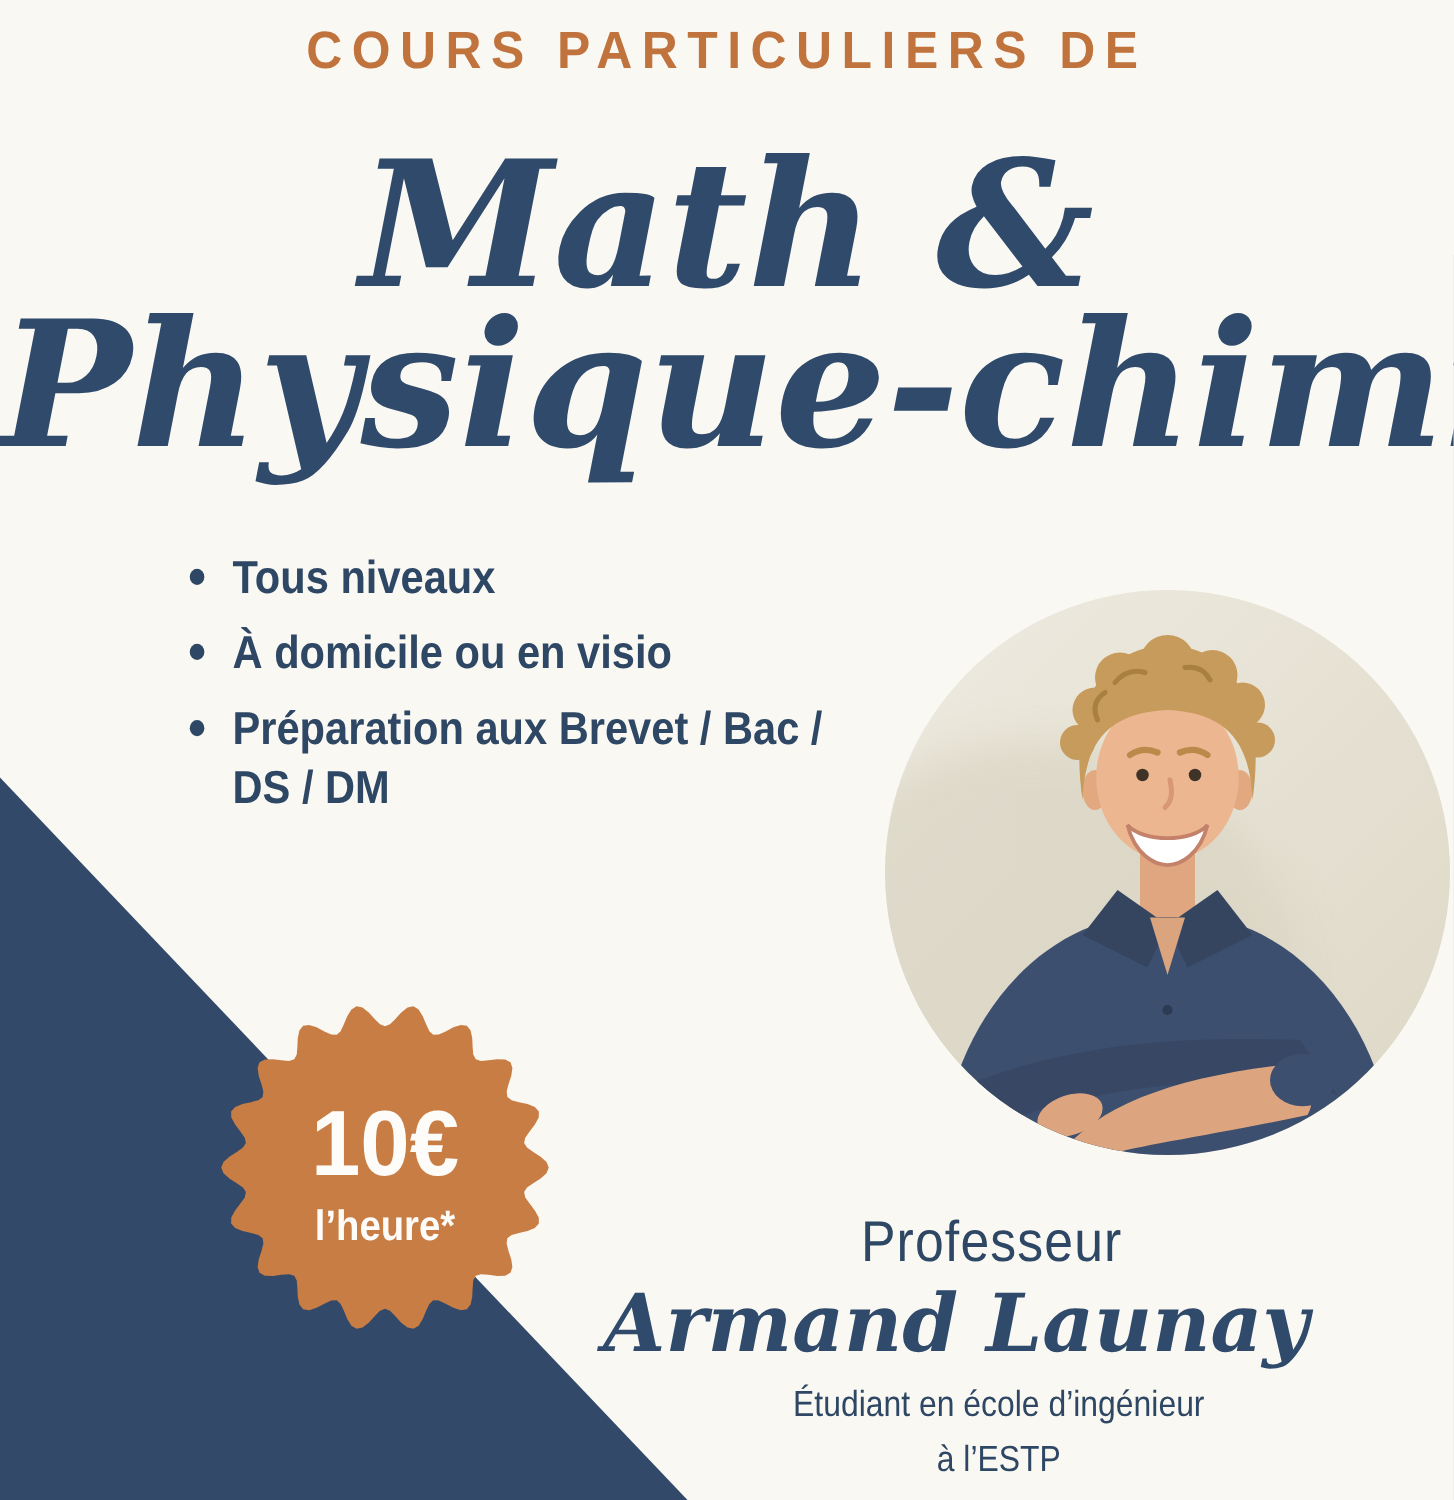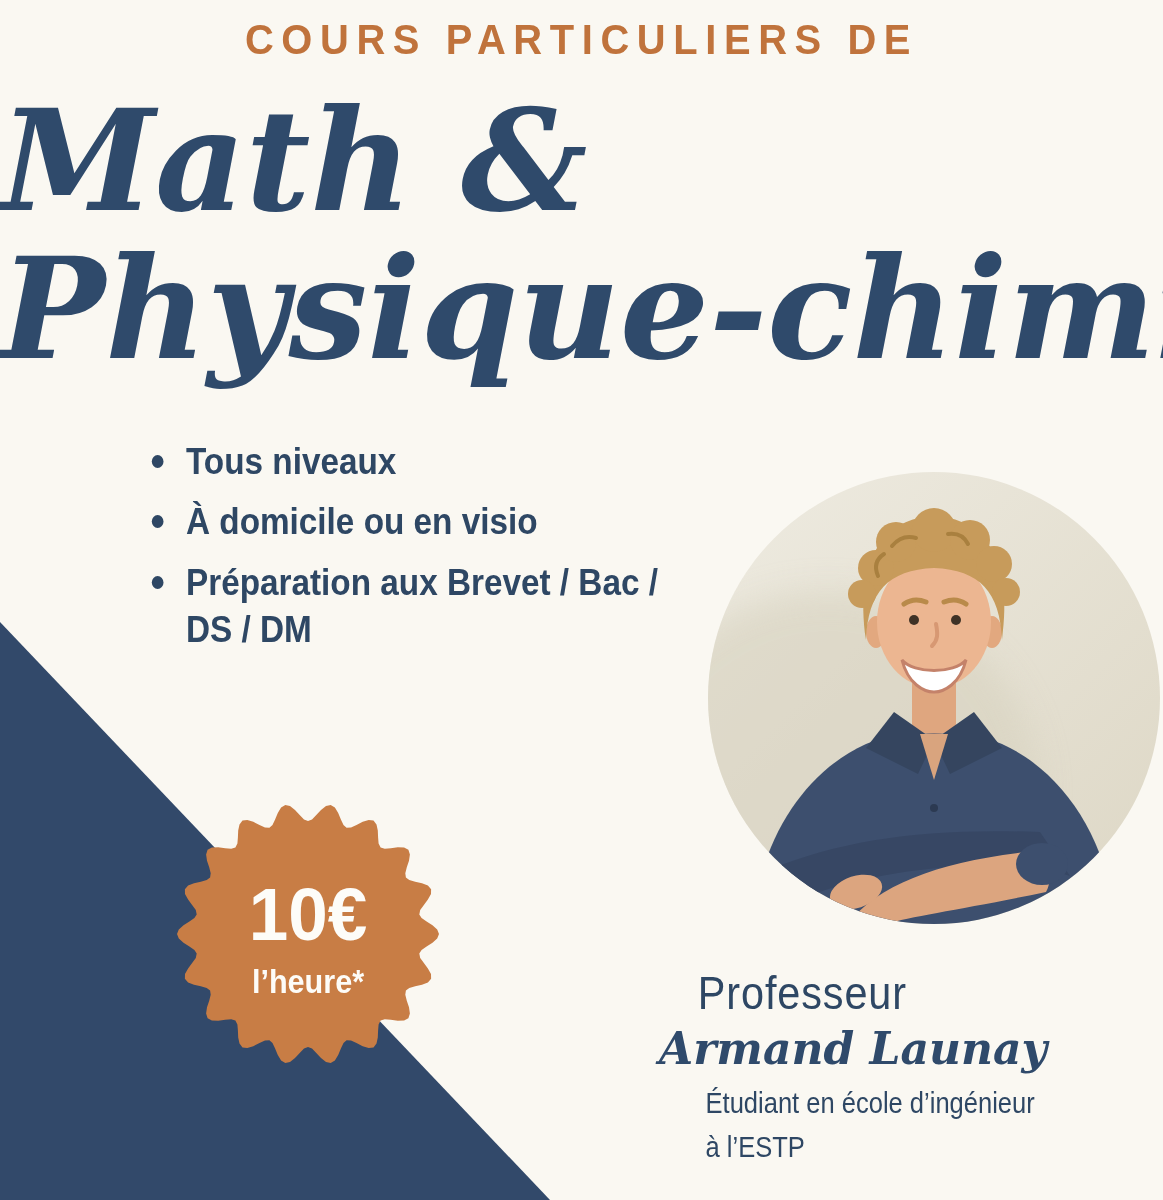--- a/index.html
+++ b/index.html
@@ -33,22 +33,22 @@
     z-index:4;
     white-space:nowrap;
   }
   
   .script{
     font-family:"DejaVu Serif", serif;
     font-style:italic;font-weight:700;
     color:#2f4a6b;
   }
   .title-line1{
-    position:absolute;left:0;top:84px;width:100%;
-    font-size:140px;line-height:1.1;
+    position:absolute;left:0;top:104px;width:100%;
+    text-align:center;font-size:140px;line-height:1.1;
     z-index:4;white-space:nowrap;font-style:italic;
   }
   .title-line2{
     position:absolute;left:0;top:232px;width:100%;
     text-align:center;font-size:140px;line-height:1.1;
     z-index:4;white-space:nowrap;
   }
   
   .bullets{
     position:absolute;left:150px;top:438px;width:570px;
@@ -96,32 +96,32 @@
     position:absolute;left:0;top:160px;width:100%;
     text-align:center;
     color:var(--white);
     font-size:34px;font-weight:700;
     transform:scaleX(0.9);transform-origin:center;
     z-index:2;
   }
   
   .prof{
     position:absolute;right:116px;top:966px;
-    text-align:left;z-index:4;
+    text-align:center;z-index:4;
     color:var(--text-navy);
   }
   .prof .label{
     font-size:46px;font-weight:400;
     letter-spacing:1px;
     transform:scaleX(0.9);transform-origin:right center;
     white-space:nowrap;
   }
   .prof .name{
     margin-top:6px;
-    font-size:44px;line-height:1.05;
+    font-size:64px;line-height:1.05;
     white-space:nowrap;
   }
   .prof .subtitle{
     margin-top:10px;
     font-size:29px;font-weight:400;line-height:1.5;
     transform:scaleX(0.88);transform-origin:right top;
     white-space:nowrap;
   }
 </style>
 </head>

